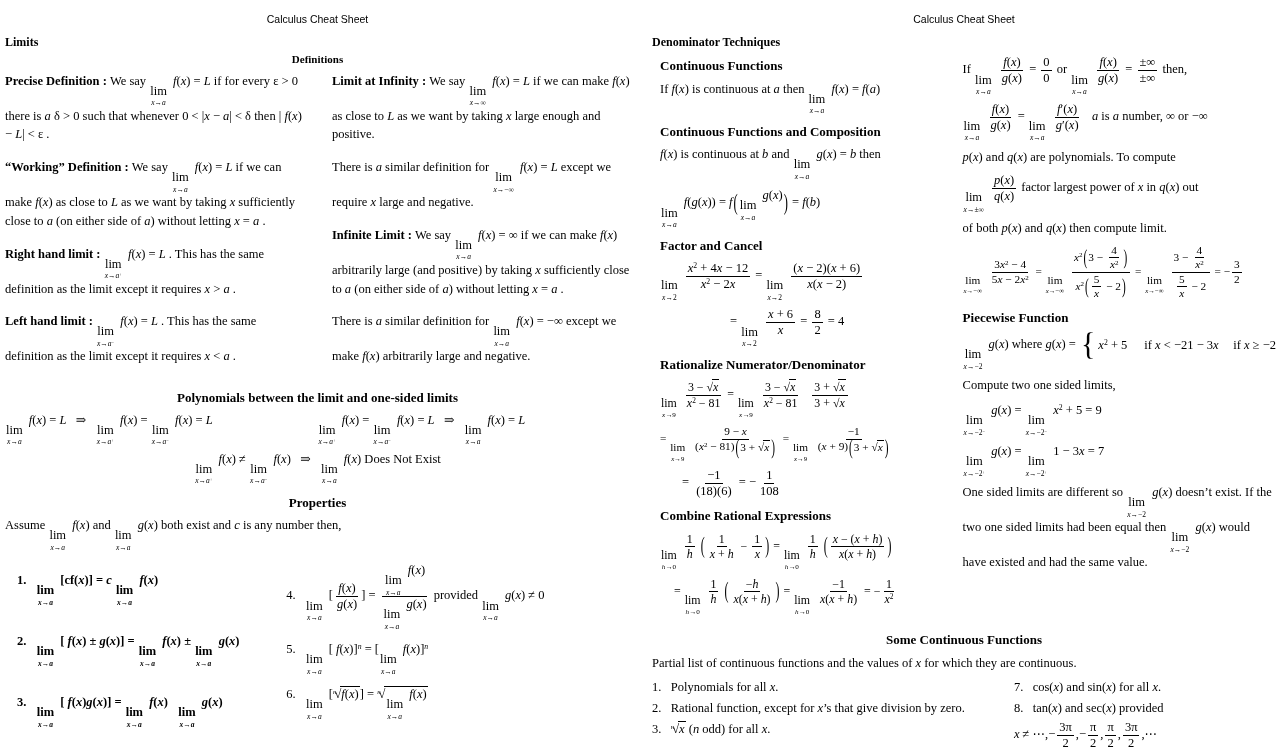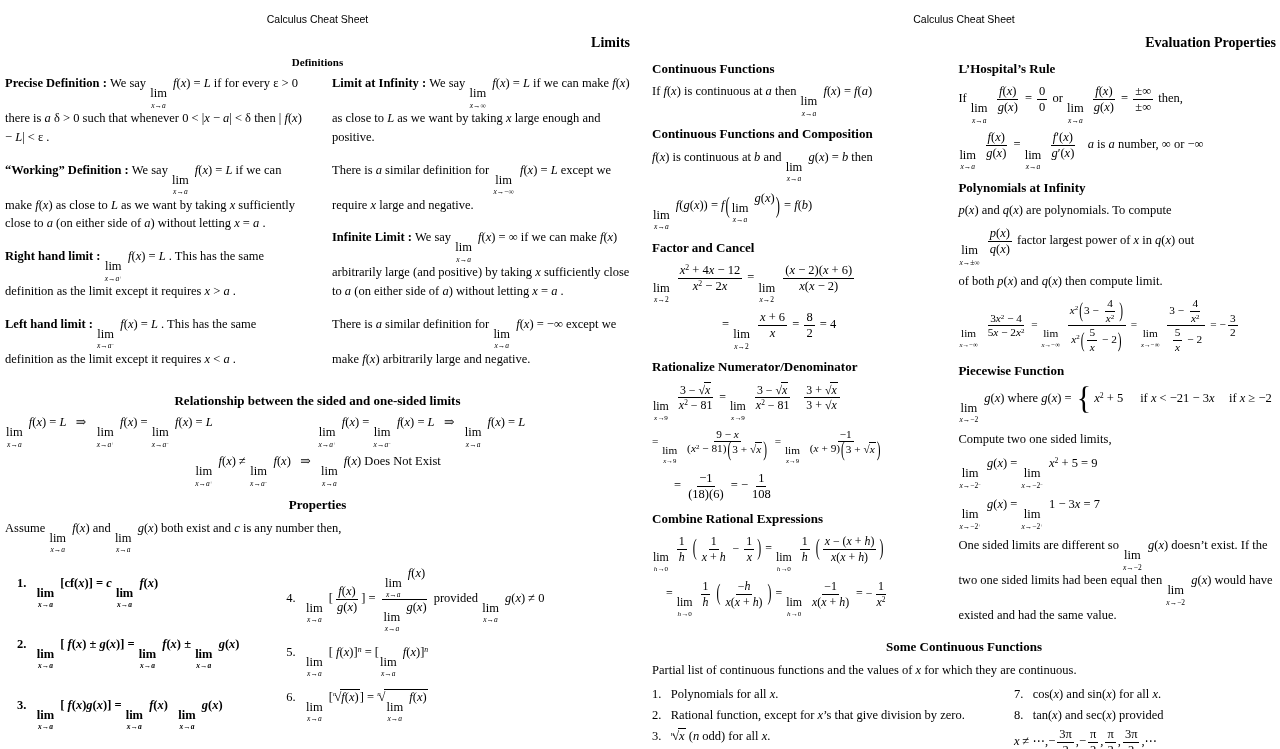--- a/index.html
+++ b/index.html
@@ -4,40 +4,40 @@
 <style>
   html,body{margin:0;padding:0;background:#fff;}
   body{width:1280px;height:749px;overflow:hidden;color:#000;
        font-family:"Liberation Serif","DejaVu Serif",serif;font-size:12.5px;line-height:1.5;}
   .sheet{display:flex;width:1280px;height:545px;}
   .page{width:640px;height:749px;overflow:hidden;box-sizing:border-box;}
   .page.pl{padding:12px 10px 0 5px;}
   .page.pr{padding:12px 4px 0 12px;}
   .phead{text-align:center;font-family:"Liberation Sans","DejaVu Sans",sans-serif;
          font-size:10.5px;margin-bottom:7px;}
-  .ptitle{text-align:right;font-weight:bold;font-size:14px;line-height:1.2;}
+  .ptitle{text-align:left;font-weight:bold;font-size:12px;line-height:1.2;}
   .psub{text-align:center;font-weight:bold;font-size:11px;margin:2px 0 4px;}
   .center-h{text-align:center;font-weight:bold;font-size:13px;margin:8px 0 3px;}
   .h{font-weight:bold;font-size:13px;margin:7px 0 1px;}
   .para{margin:4px 0;}
   .eq{margin:6px 0;white-space:nowrap;}
   .sm{font-size:11.3px;}
   .md{font-size:11.9px;}
   .cols{display:flex;}
   .defs{gap:29px;}
   .defs .col{flex:1 1 0;}
   .defs .para{margin:0 0 14px;}
   .relrow{display:flex;margin:2px 0;}
   .relrow .rcell{flex:0 0 50%;white-space:nowrap;}
   .relrow2{text-align:center;margin:4px 0 2px;}
   .props .colA{flex:0 0 45%;}
   .props .colB{flex:1;}
   .props .colA .eq{margin:16px 12px 26px;font-weight:bold;}
   .props .colB .eq{margin:8px 0 10px;}
-  .main{gap:10px;}
+  .main{gap:10px;margin-left:8px;}
   .main .colL{flex:0 0 47.5%;}
   .main .colR{flex:1;}
   .ind{margin-left:70px;}
   .ind2{margin-left:14px;}
   .ind3{margin-left:22px;}
   .scf .colA{flex:0 0 58%;}
   .scf .colB{flex:1;}
   .scf .para{margin:2px 0;}
   
   .m i{font-style:italic;}
@@ -105,21 +105,21 @@
               <span class="lt">lim</span>
               <span class="ls"><i>x</i>→<i>a</i></span>
             </span> <i>f</i>(<i>x</i>) = ∞ if we can make <i>f</i>(<i>x</i>) arbitrarily large (and positive) by taking <i>x</i> sufficiently close to <i>a</i> (on either side of <i>a</i>) without letting <i>x</i> = <i>a</i> .</div>
         <div class="para m">There is <i>a</i> similar definition for <span class="lm">
               <span class="lt">lim</span>
               <span class="ls"><i>x</i>→<i>a</i></span>
             </span> <i>f</i>(<i>x</i>) = −∞ except we make <i>f</i>(<i>x</i>) arbitrarily large and negative.</div>
       </div>
     </div>
 
-    <div class="center-h">Relationship between the sided and one-sided limits</div>
+    <div class="center-h">Polynomials between the limit and one-sided limits</div>
     <div class="relrow">
       <div class="rcell m"><span class="lm">
             <span class="lt">lim</span>
             <span class="ls"><i>x</i>→<i>a</i></span>
           </span> <i>f</i>(<i>x</i>) = <i>L</i>  ⇒  <span class="lm">
             <span class="lt">lim</span>
             <span class="ls"><i>x</i>→<i>a</i><sup>+</sup></span>
           </span> <i>f</i>(<i>x</i>) = <span class="lm">
             <span class="lt">lim</span>
             <span class="ls"><i>x</i>→<i>a</i><sup>−</sup></span>
@@ -218,21 +218,21 @@
                   <span class="lt">lim</span>
                   <span class="ls"><i>x</i>→<i>a</i></span>
                 </span> <i>f</i>(<i>x</i>)</span></span></div>
       </div>
     </div>
 
   </div>
 
   <div class="page pr">
     <div class="phead">Calculus Cheat Sheet</div>
-    <div class="ptitle">Evaluation Properties</div>
+    <div class="ptitle">Denominator Techniques</div>
 
     <div class="cols main">
       <div class="colL">
         <div class="h">Continuous Functions</div>
         <div class="para m">If <i>f</i>(<i>x</i>) is continuous at <i>a</i> then <span class="lm">
               <span class="lt">lim</span>
               <span class="ls"><i>x</i>→<i>a</i></span>
             </span> <i>f</i>(<i>x</i>) = <i>f</i>(<i>a</i>)</div>
         <div class="h">Continuous Functions and Composition</div>
         <div class="para m"><i>f</i>(<i>x</i>) is continuous at <i>b</i> and <span class="lm">
@@ -368,21 +368,20 @@
               <span class="ls"><i>h</i>→0</span>
             </span> <span class="fr">
               <span class="nu">−1</span>
               <span class="de"><i>x</i>(<i>x</i> + <i>h</i>)</span>
             </span> = −<span class="fr">
               <span class="nu">1</span>
               <span class="de"><i>x</i><sup>2</sup></span>
             </span></div>
       </div>
       <div class="colR">
-        <div class="h">L’Hospital’s Rule</div>
         <div class="eq m">If <span class="lm">
               <span class="lt">lim</span>
               <span class="ls"><i>x</i>→<i>a</i></span>
             </span> <span class="fr">
               <span class="nu"><i>f</i>(<i>x</i>)</span>
               <span class="de"><i>g</i>(<i>x</i>)</span>
             </span> = <span class="fr">
               <span class="nu">0</span>
               <span class="de">0</span>
             </span> or <span class="lm">
@@ -401,21 +400,20 @@
             </span> <span class="fr">
               <span class="nu"><i>f</i>(<i>x</i>)</span>
               <span class="de"><i>g</i>(<i>x</i>)</span>
             </span> = <span class="lm">
               <span class="lt">lim</span>
               <span class="ls"><i>x</i>→<i>a</i></span>
             </span> <span class="fr">
               <span class="nu"><i>f</i>′(<i>x</i>)</span>
               <span class="de"><i>g</i>′(<i>x</i>)</span>
             </span>  <i>a</i> is <i>a</i> number, ∞ or −∞</div>
-        <div class="h">Polynomials at Infinity</div>
         <div class="para m"><i>p</i>(<i>x</i>) and <i>q</i>(<i>x</i>) are polynomials.  To compute</div>
         <div class="eq m"><span class="lm">
               <span class="lt">lim</span>
               <span class="ls"><i>x</i>→±∞</span>
             </span> <span class="fr">
               <span class="nu"><i>p</i>(<i>x</i>)</span>
               <span class="de"><i>q</i>(<i>x</i>)</span>
             </span> factor largest power of <i>x</i> in <i>q</i>(<i>x</i>) out</div>
         <div class="para m">of both <i>p</i>(<i>x</i>) and <i>q</i>(<i>x</i>) then compute limit.</div>
         <div class="eq m sm"><span class="lm">

